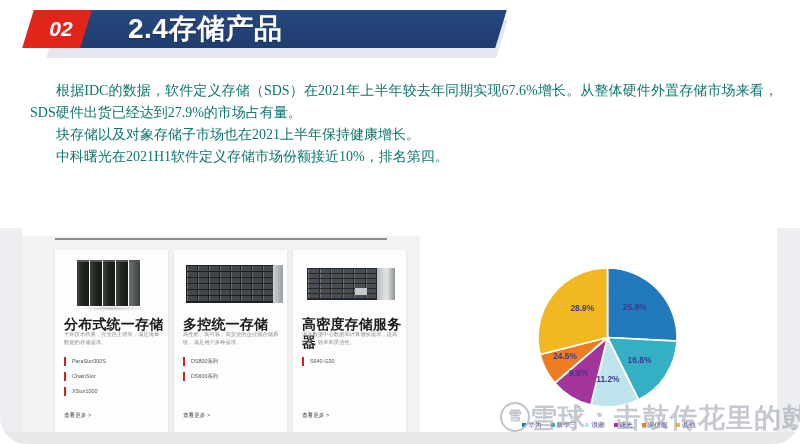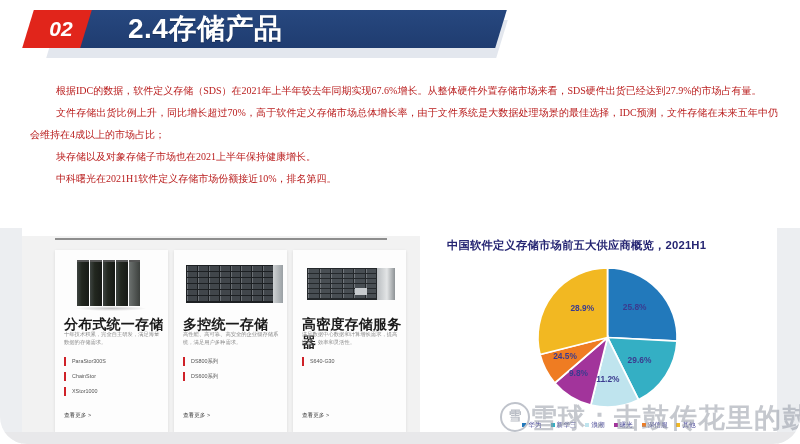--- a/index.html
+++ b/index.html
@@ -36,23 +36,23 @@
   .hdr-title{
     position:absolute;left:128px;top:13px;
     color:#ffffff;font-size:28px;font-weight:bold;
     line-height:32px;letter-spacing:0.5px;
     text-shadow:0 1px 1px rgba(0,0,0,0.25);
   }
 
   
   .body-text{
     position:absolute;left:30px;top:80px;width:748px;
-    color:#b91c1c;
+    color:#0f766e;
     font-family:"Liberation Serif","DejaVu Serif",serif;
-    font-size:10px;line-height:22px;text-align:justify;
+    font-size:14px;line-height:22px;text-align:justify;
   }
   .body-text p{margin:0 0 0 0;text-indent:26px;}
   .body-text p.np{text-indent:26px;}
 
   
   .prod-panel{
     position:absolute;left:22px;top:236px;width:398px;height:204px;
     background:#f2f2f2;
     overflow:hidden;
   }
@@ -152,21 +152,20 @@
   <div class="header">
     <div class="hdr-shadow"></div>
     <div class="hdr-blue"></div>
     <div class="hdr-red"></div>
     <div class="hdr-num">02</div>
     <div class="hdr-title">2.4存储产品</div>
   </div>
 
   <div class="body-text">
     <p class="np">根据IDC的数据，软件定义存储（SDS）在2021年上半年较去年同期实现67.6%增长。从整体硬件外置存储市场来看，SDS硬件出货已经达到27.9%的市场占有量。</p>
-    <p class="np">文件存储出货比例上升，同比增长超过70%，高于软件定义存储市场总体增长率，由于文件系统是大数据处理场景的最佳选择，IDC预测，文件存储在未来五年中仍会维持在4成以上的市场占比；</p>
     <p class="np">块存储以及对象存储子市场也在2021上半年保持健康增长。</p>
     <p class="np">中科曙光在2021H1软件定义存储市场份额接近10%，排名第四。</p>
   </div>
 
   <div class="left-strip"></div>
   <div class="right-strip"></div>
 
   <div class="prod-panel">
     <div class="prod-topline"></div>
 
@@ -324,35 +323,34 @@
       <div class="card-title">高密度存储服务器</div>
       <div class="card-desc">满足数据中心数据和计算增长需求，提高性能、效率和灵活性。</div>
       <div class="card-list">
         <div>S640-G30</div>
       </div>
       <div class="card-more">查看更多 &gt;</div>
     </div>
   </div>
 
   <div class="chart-panel">
-    <div class="chart-title">中国软件定义存储市场前五大供应商概览，2021H1</div>
     <div class="pie-wrap">
       <svg class="pie-svg" width="145" height="145" viewBox="0 0 100 100">
         <g id="pie-slices">
             <path d="M 50 50 L 50 2 A 48 48 0 0 1 97.9353973316699 52.489514542020856 Z" fill="#2279bb" stroke="#ffffff" stroke-width="1.2"></path>
             <path d="M 50 50 L 97.9353973316699 52.489514542020856 A 48 48 0 0 1 71.40736283288365 92.96189959186245 Z" fill="#34afc4" stroke="#ffffff" stroke-width="1.2"></path>
             <path d="M 50 50 L 71.40736283288365 92.96189959186245 A 48 48 0 0 1 38.490301592108686 96.59964423211173 Z" fill="#bfe4ee" stroke="#ffffff" stroke-width="1.2"></path>
             <path d="M 50 50 L 38.490301592108686 96.59964423211173 A 48 48 0 0 1 13.670155903760417 81.37104441906462 Z" fill="#a2349b" stroke="#ffffff" stroke-width="1.2"></path>
             <path d="M 50 50 L 13.670155903760417 81.37104441906462 A 48 48 0 0 1 3.4551664804310036 61.72938500670884 Z" fill="#ef7c22" stroke="#ffffff" stroke-width="1.2"></path>
             <path d="M 50 50 L 3.4551664804310036 61.72938500670884 A 48 48 0 0 1 49.99999999999995 2 Z" fill="#f2b822" stroke="#ffffff" stroke-width="1.2"></path>
           </g>
       </svg>
       <div id="pie-labels">
           <div class="pie-label" style="left: 87.7943px; top: 36.7887px; text-align: center;">25.8%</div>
-          <div class="pie-label" style="left: 92.5902px; top: 90.1557px;">29.6%</div>
+          <div class="pie-label" style="left: 92.5902px; top: 90.1557px;">16.8%</div>
           <div class="pie-label" style="left: 61.24px; top: 109.391px;">11.2%</div>
           <div class="pie-label" style="left: 33.9329px; top: 103.281px;">9.8%</div>
           <div class="pie-label" style="left: 18.2159px; top: 86.4103px;">24.5%</div>
           <div class="pie-label" style="left: 22.4624px; top: 38px; margin-left: 13px;">28.9%</div>
         </div>
     </div>
     <div class="legend" id="pie-legend">
         <div class="li">
           <span class="sw" style="background: rgb(34, 121, 187);"></span>
           <span>华为</span>

